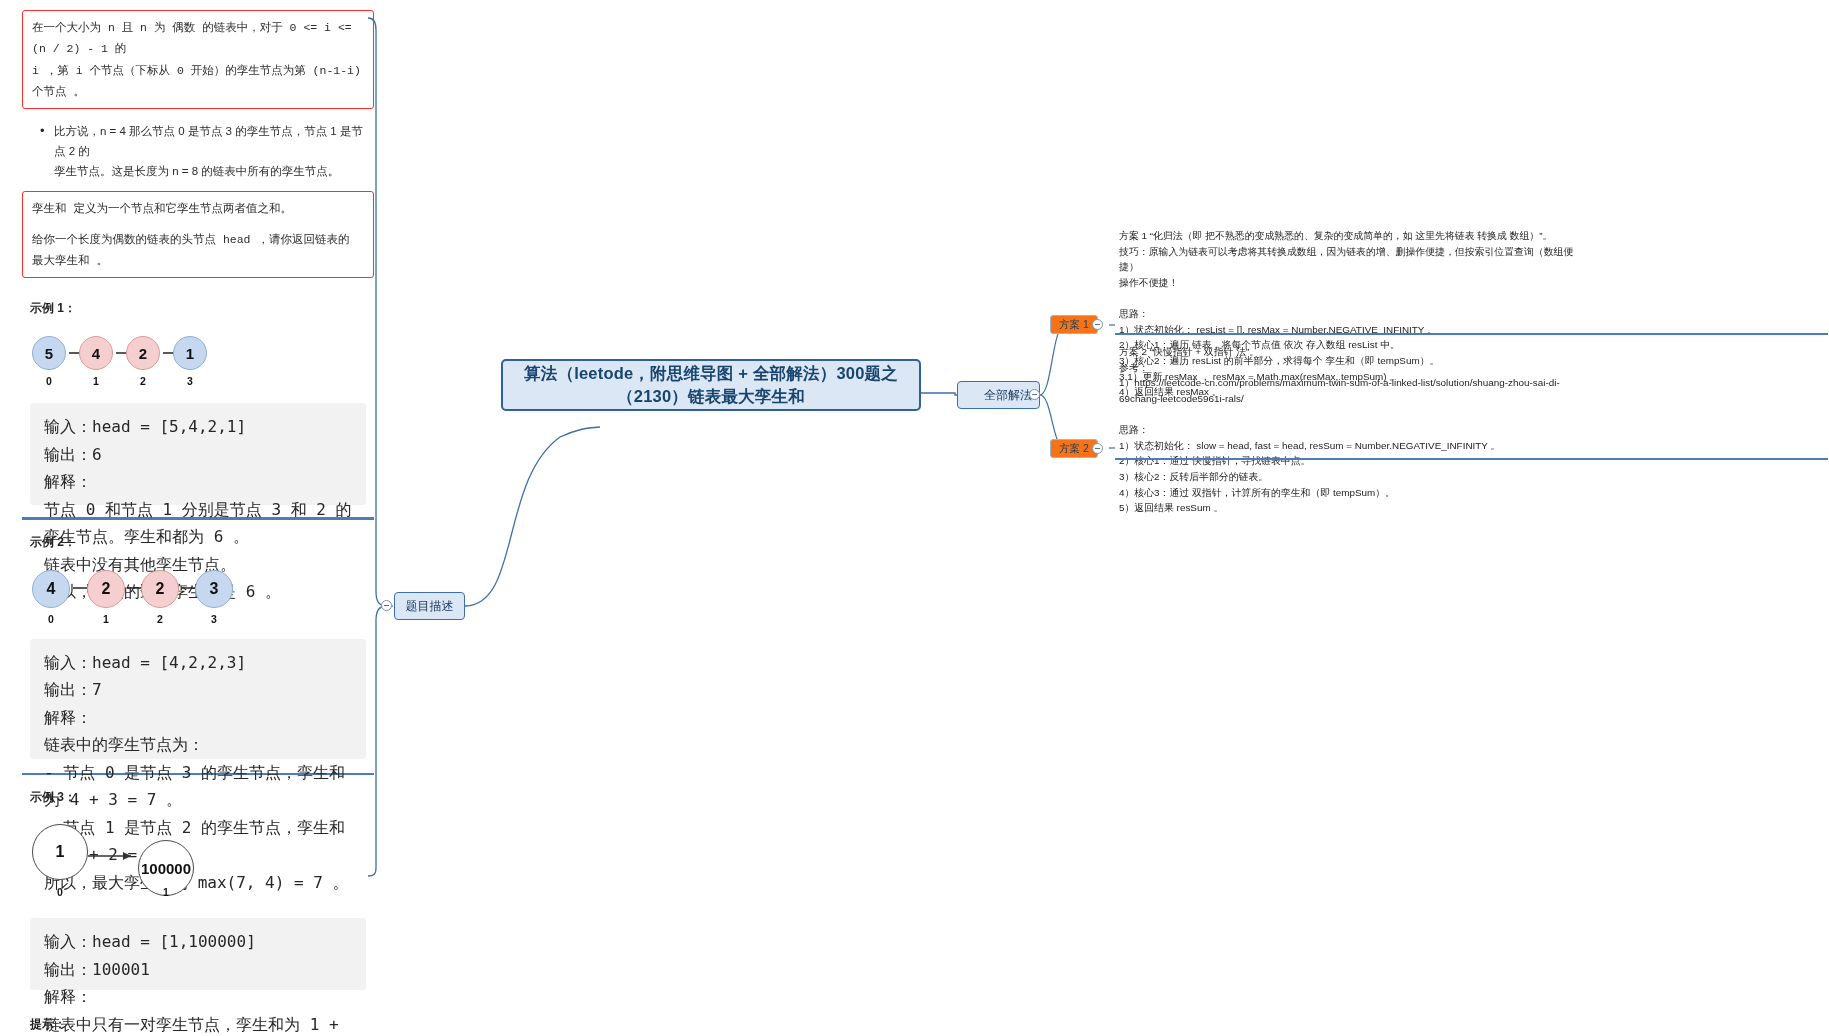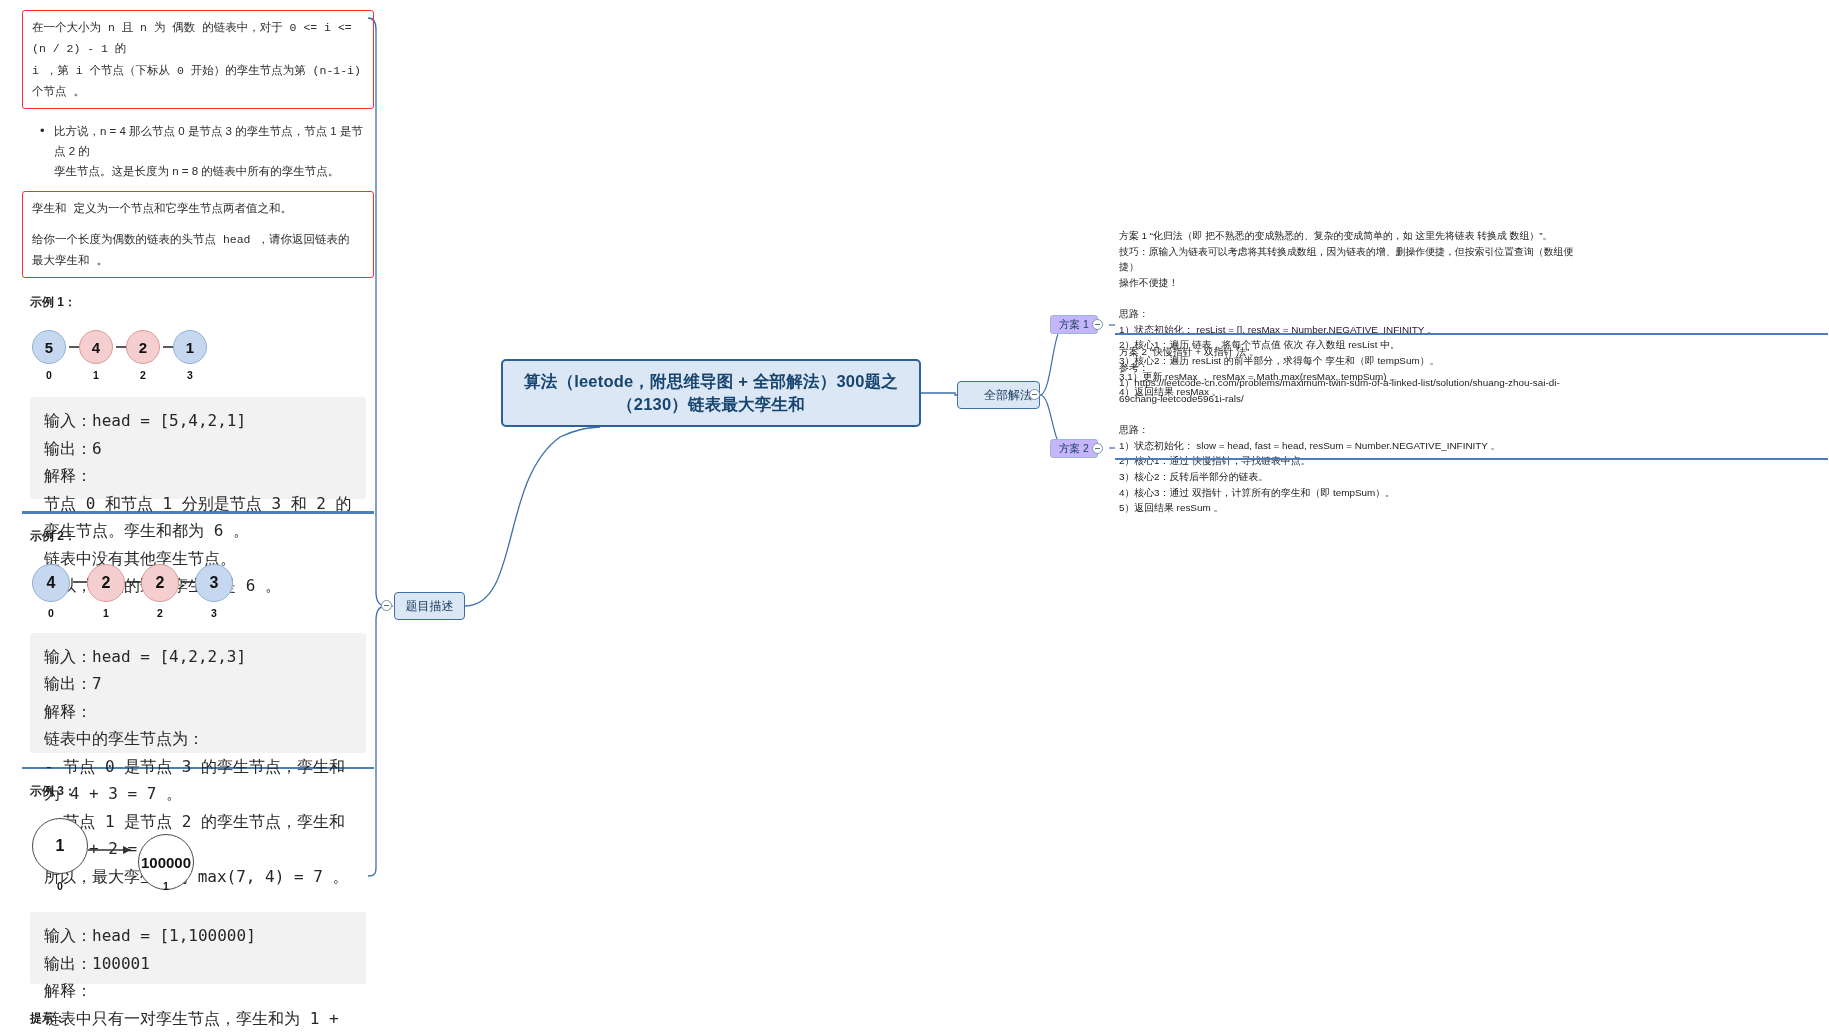--- a/index.html
+++ b/index.html
@@ -122,34 +122,34 @@
     background: #dbe7f5;
     border: 1.3px solid #3d6fa8;
     border-radius: 4px;
     color: #15365c;
     display: flex; align-items: center; justify-content: center;
     font-size: 12px;
     white-space: nowrap;
   }
   .chip-sm {
     position: absolute;
-    background: #c4b5fd;
+    background: #f97316;
     border: 1px solid #9fb6cf;
     border-radius: 3px;
     color: #20405f;
     display: flex; align-items: center; justify-content: center;
     font-size: 10.5px;
     white-space: nowrap;
   }
 
   
   #root-node {
     position: absolute;
     left: 501px; top: 359px;
-    width: 420px; height: 68px;
+    width: 420px; height: 52px;
     background: #dbe7f5;
     border: 2px solid #2f6098;
     border-radius: 5px;
     display: flex; align-items: center; justify-content: center;
     text-align: center;
     padding: 0 14px;
   }
   #root-node span {
     font-size: 16.5px;
     font-weight: bold;
@@ -225,21 +225,21 @@
         <span>比方说，n = 4 那么节点 0 是节点 3 的孪生节点，节点 1 是节点 2 的</span><br>
         <span style="margin-left:0">孪生节点。这是长度为 n = 8 的链表中所有的孪生节点。</span>
       </div>
     </div>
 
     <div class="redbox" style="margin-top:2px">
       <div>孪生和 定义为一个节点和它孪生节点两者值之和。</div>
       <div style="margin-top:9px">给你一个长度为偶数的链表的头节点 head ，请你返回链表的 最大孪生和 。</div>
     </div>
 
-    <div class="sec-title" style="margin-top:16px">示例 1：</div>
+    <div class="sec-title" style="margin-top:22px">示例 1：</div>
 
     <div class="ll">
       <svg class="arrow-svg" width="352" height="66">
         <defs>
           <marker id="ah1" markerWidth="7" markerHeight="7" refX="6" refY="3" orient="auto">
             <path d="M0,0 L6,3 L0,6 z" fill="#222"></path>
           </marker>
         </defs>
         <line x1="39" y1="26" x2="61" y2="26" stroke="#222" stroke-width="1.5" marker-end="url(#ah1)"></line>
         <line x1="86" y1="26" x2="108" y2="26" stroke="#222" stroke-width="1.5" marker-end="url(#ah1)"></line>

